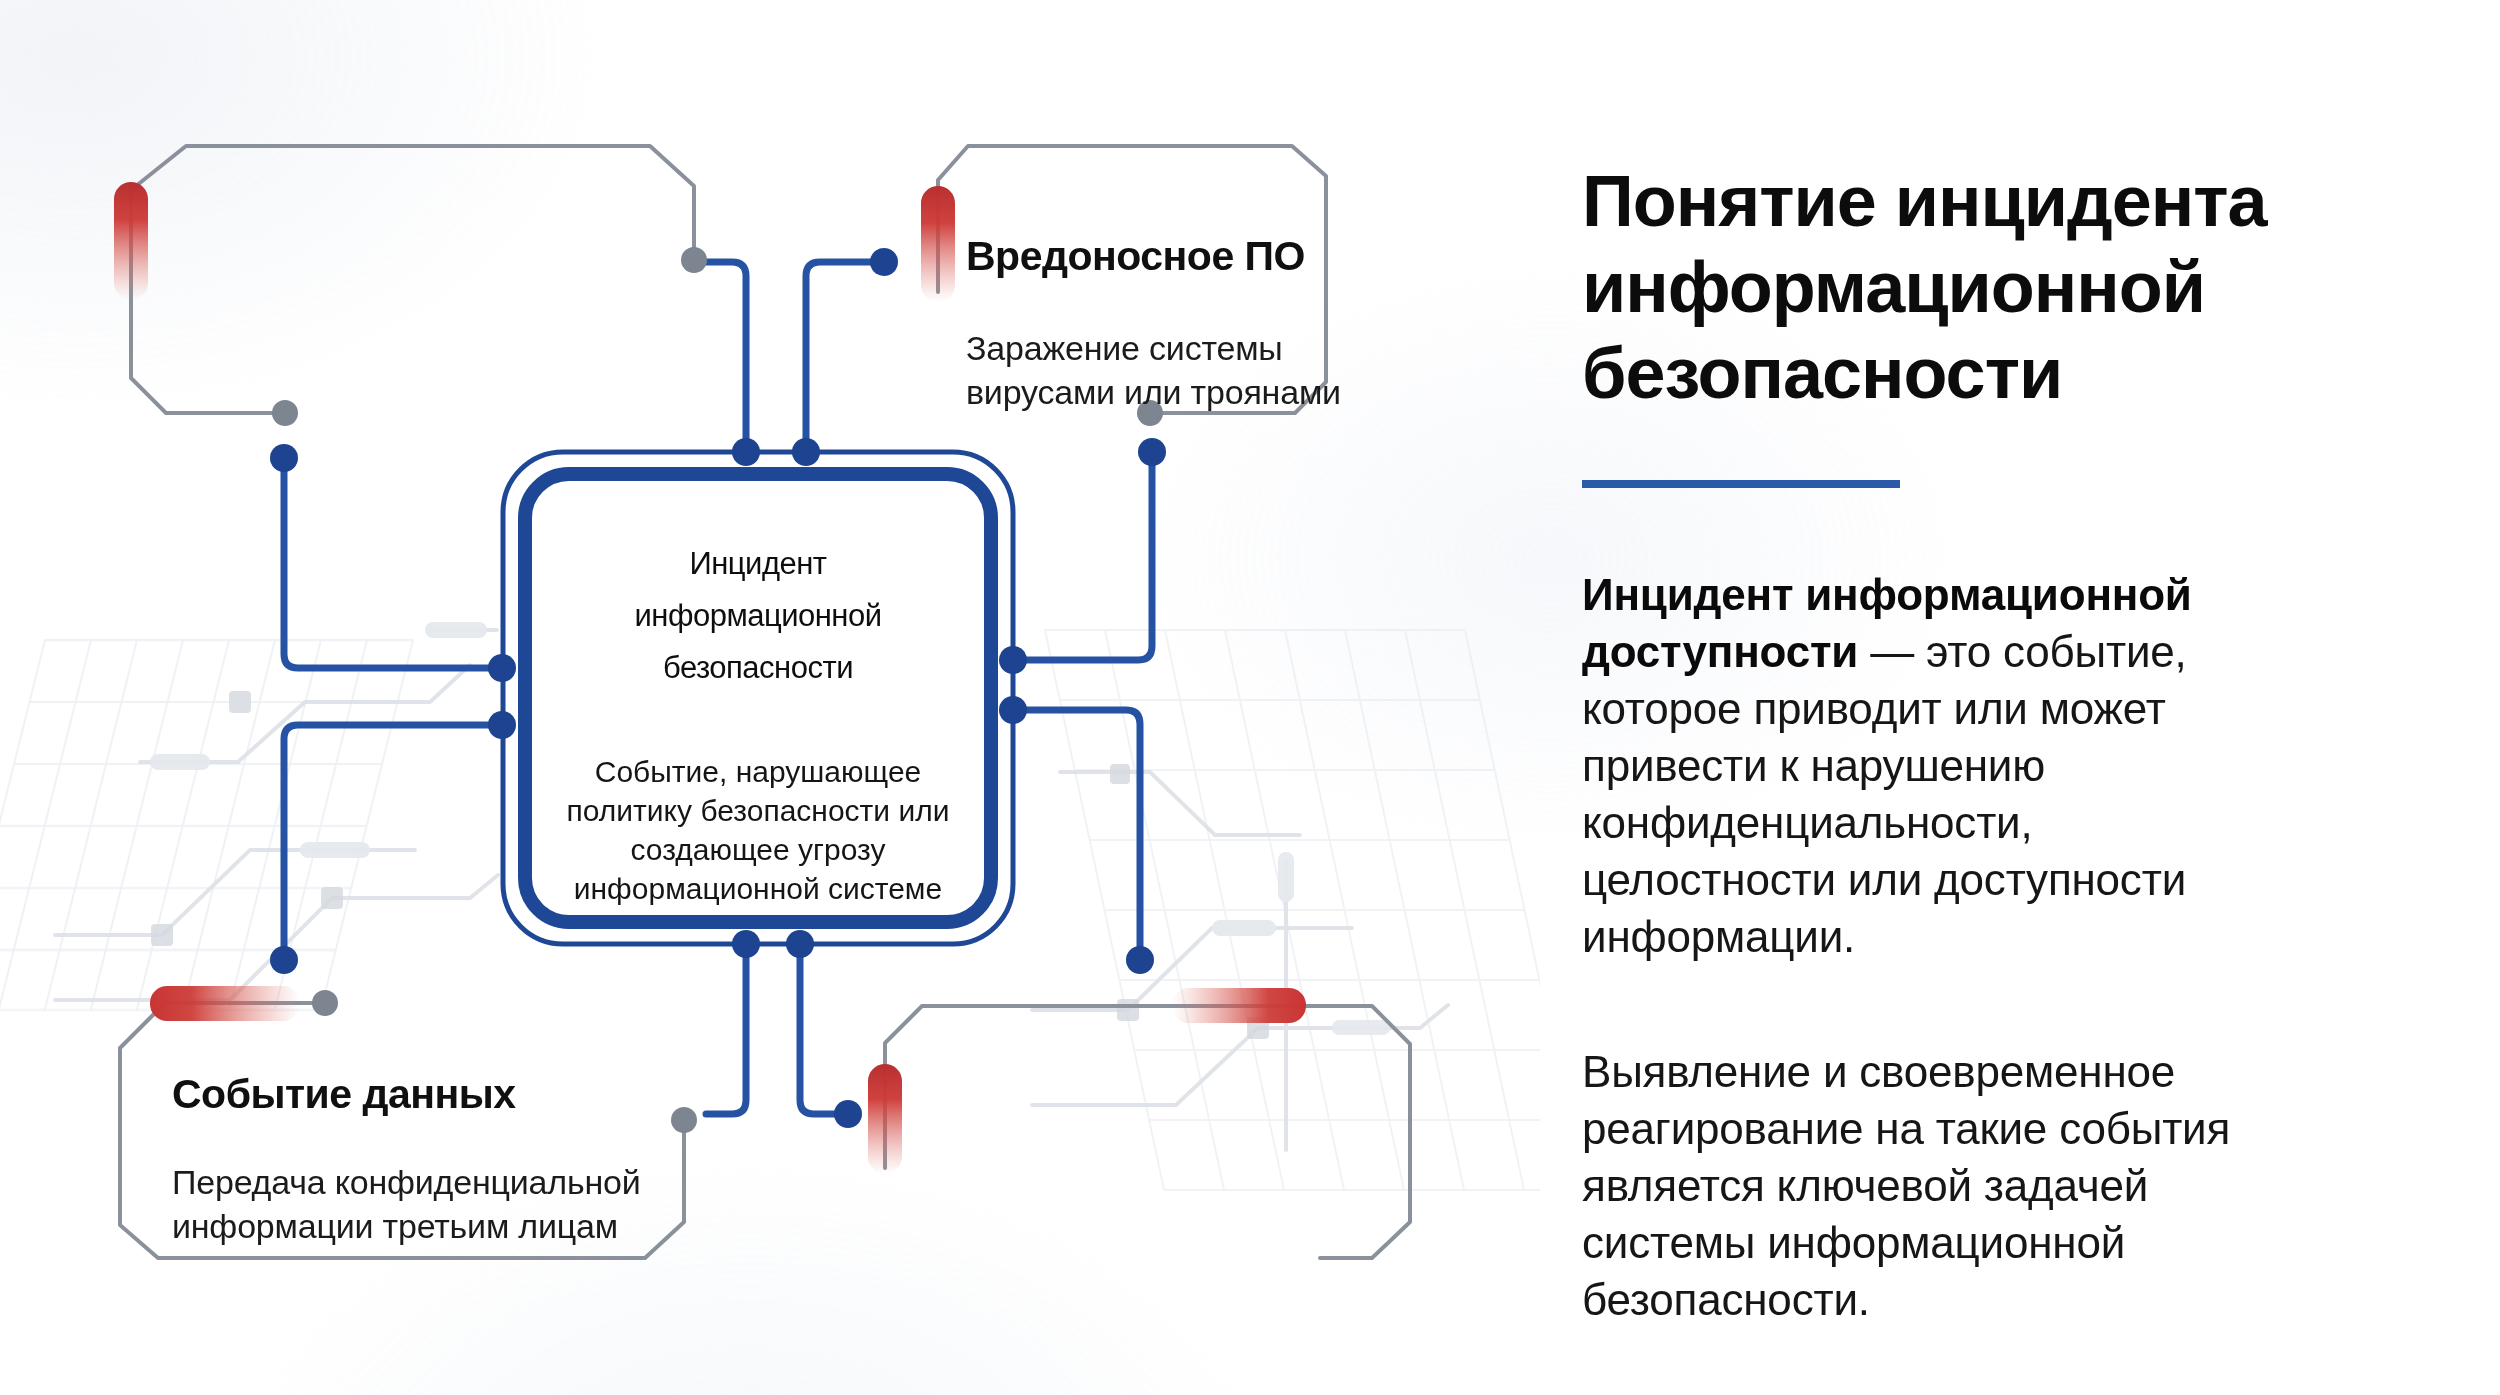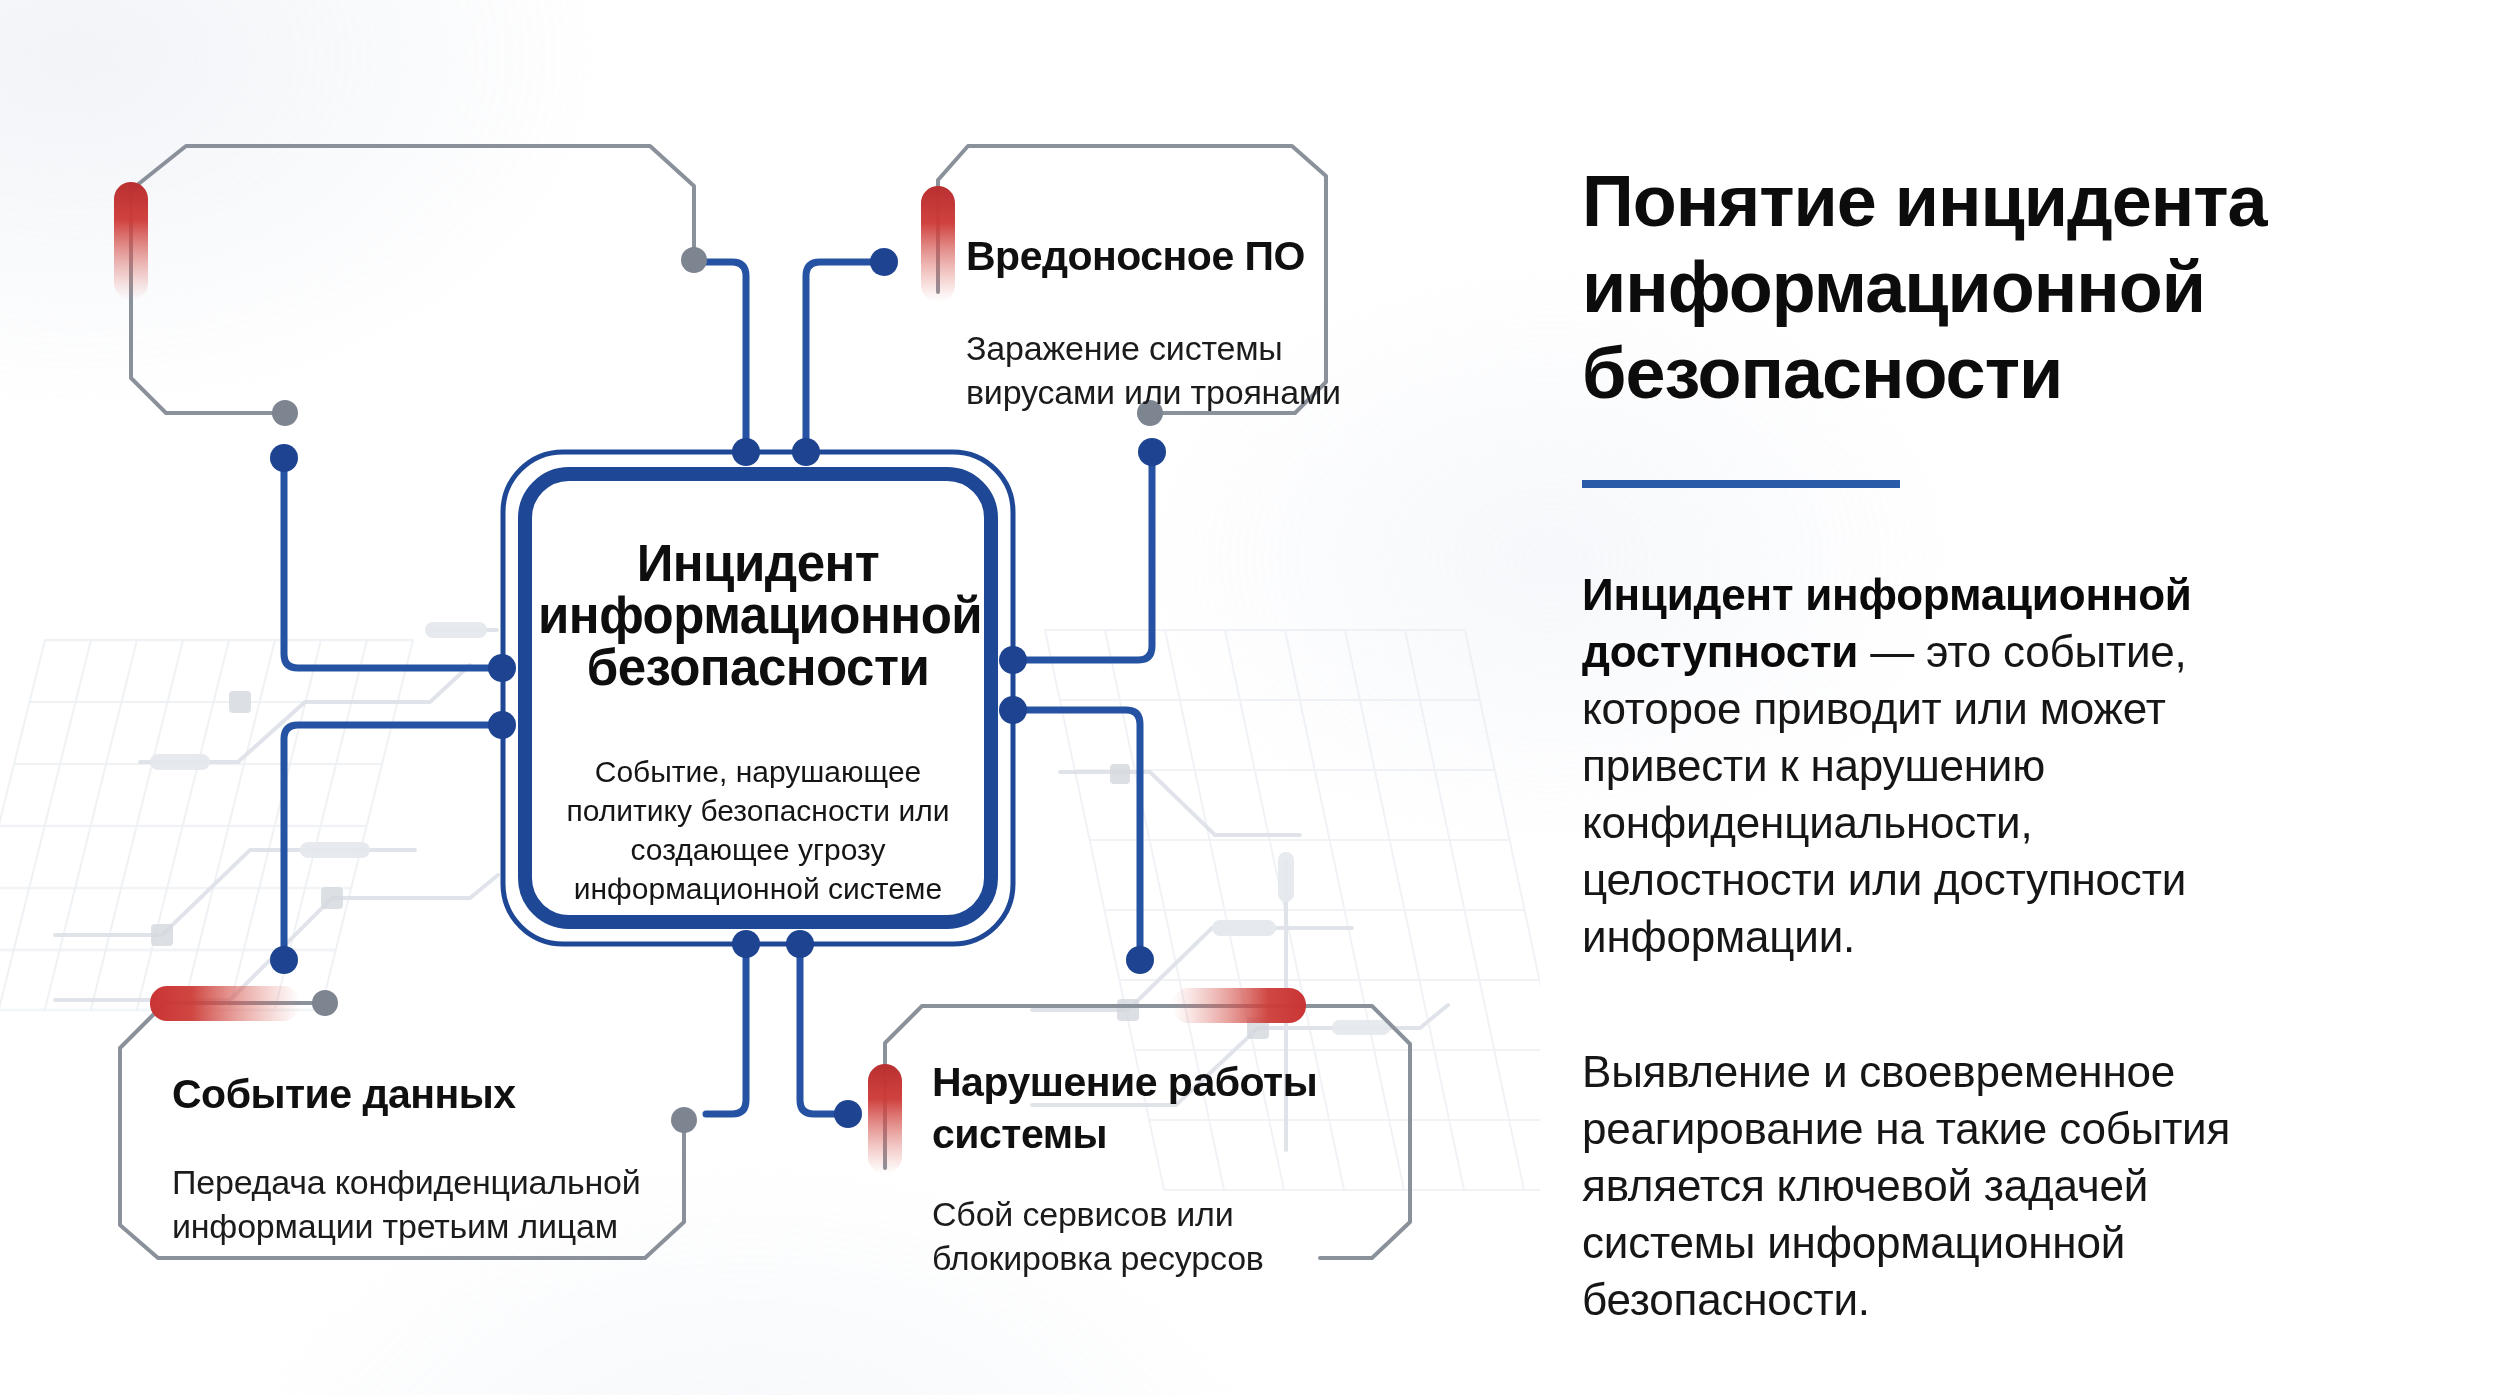--- a/index.html
+++ b/index.html
@@ -28,21 +28,21 @@
   }
   .node-tl{left:168px;top:170px;width:500px;}
   .node-tl .node-desc{margin-top:18px;}
   .node-tr{left:966px;top:212px;width:400px;}
   .node-tr .node-desc{margin-top:26px;}
   .node-bl{left:172px;top:1050px;width:510px;}
   .node-bl .node-desc{margin-top:22px;}
   .node-br{left:932px;top:1038px;width:450px;}
   .node-br .node-desc{margin-top:14px;}
   .center-text{left:538px;top:520px;width:440px;text-align:center;}
-  .center-title{font-weight:700;font-size:51px;line-height:52px;color:#0e0e0e;letter-spacing:-0.5px;}
+  .center-title{font-weight:400;font-size:31px;line-height:52px;color:#0e0e0e;letter-spacing:-0.5px;}
   .center-desc{font-size:30px;line-height:39px;color:#151515;margin-top:40px;}
   .panel{left:1582px;top:140px;width:900px;}
   .panel h1{
     margin:0;font-size:72px;line-height:86px;font-weight:700;color:#0c0c0c;
     letter-spacing:-1px;white-space:pre-line;
   }
   .title-underline{width:318px;height:8px;background:#2a5ba8;margin-top:46px;}
   .panel .para{
     margin:60px 0 0 0;font-size:44px;line-height:57px;color:#161616;white-space:pre-line;
     letter-spacing:-0.2px;
@@ -175,26 +175,20 @@
     <div class="node-desc">Заражение системы
 вирусами или троянами</div>
   </div>
 
   <div class="overlay node-bl">
     <div class="node-title">Событие данных</div>
     <div class="node-desc">Передача конфиденциальной
 информации третьим лицам</div>
   </div>
 
-  <div class="overlay node-br">
-    <div class="node-title">Нарушение работы
-системы</div>
-    <div class="node-desc">Сбой сервисов или
-блокировка ресурсов</div>
-  </div>
 
   <div class="overlay center-text">
     <div class="center-title">Инцидент
 информационной
 безопасности</div>
     <div class="center-desc">Событие, нарушающее
 политику безопасности или
 создающее угрозу
 информационной системе</div>
   </div>

